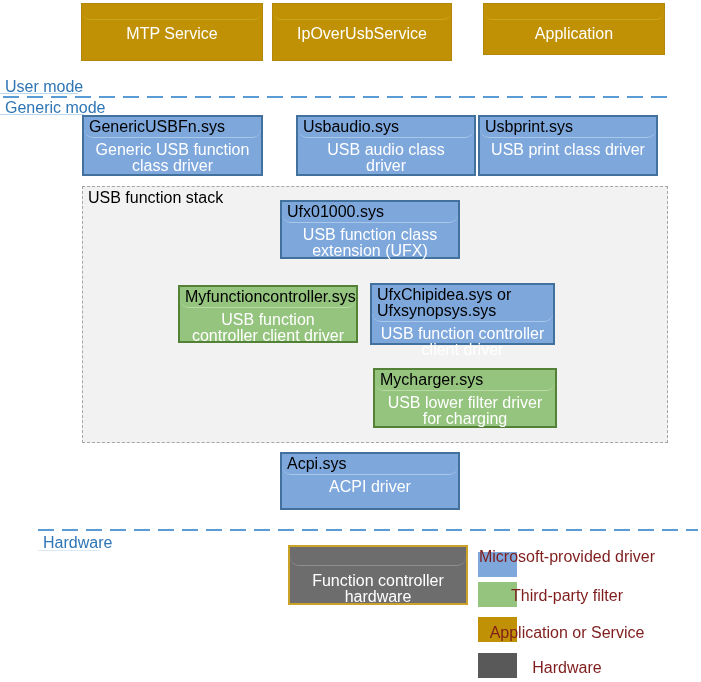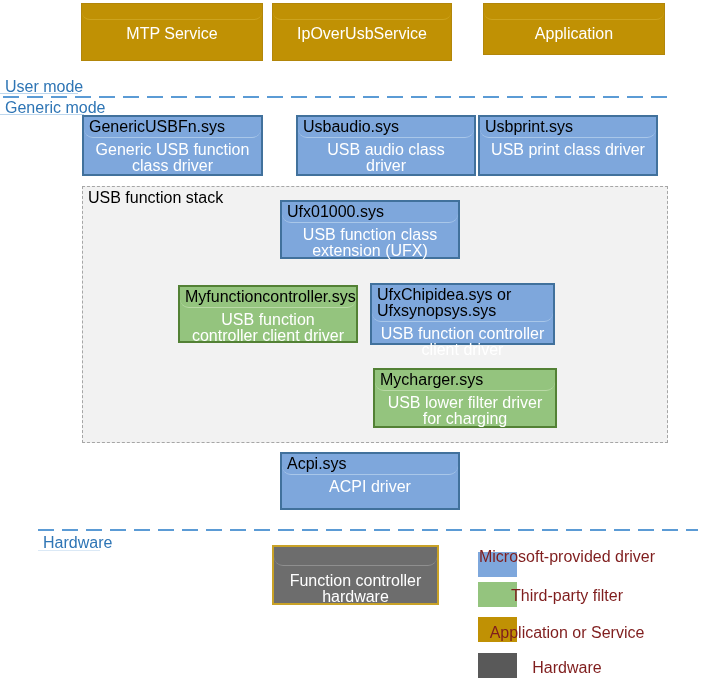--- a/index.html
+++ b/index.html
@@ -163,21 +163,21 @@
 
   <div class="box blue" style="left:280px; top:452px; width:180px; height:58px;justify-content:center;">
     <div class="box-header">Acpi.sys</div>
     <div class="box-body">ACPI driver</div>
   </div>
 
   <div class="dashed-line" style="left:38px; top:529px; width:660px;"></div>
   <div class="mode-label" style="left:43px; top:536px;">Hardware</div>
   <div class="label-underline" style="left:38px; top:550px; width:62px; opacity:.55;"></div>
 
-  <div class="box hw" style="left:272px; top:545px; width:167px; height:60px;">
+  <div class="box hw" style="left:288px; top:545px; width:180px; height:60px;">
     <div class="box-header"></div>
     <div class="box-body">Function controller hardware</div>
   </div>
 
   <div class="legend-swatch" style="top:552px; background:var(--blue-fill);"></div>
   <div class="legend-label" style="top:548px;">Microsoft-provided driver</div>
 
   <div class="legend-swatch" style="top:582px; background:var(--green-fill);"></div>
   <div class="legend-label" style="top:587px;">Third-party filter</div>
 

